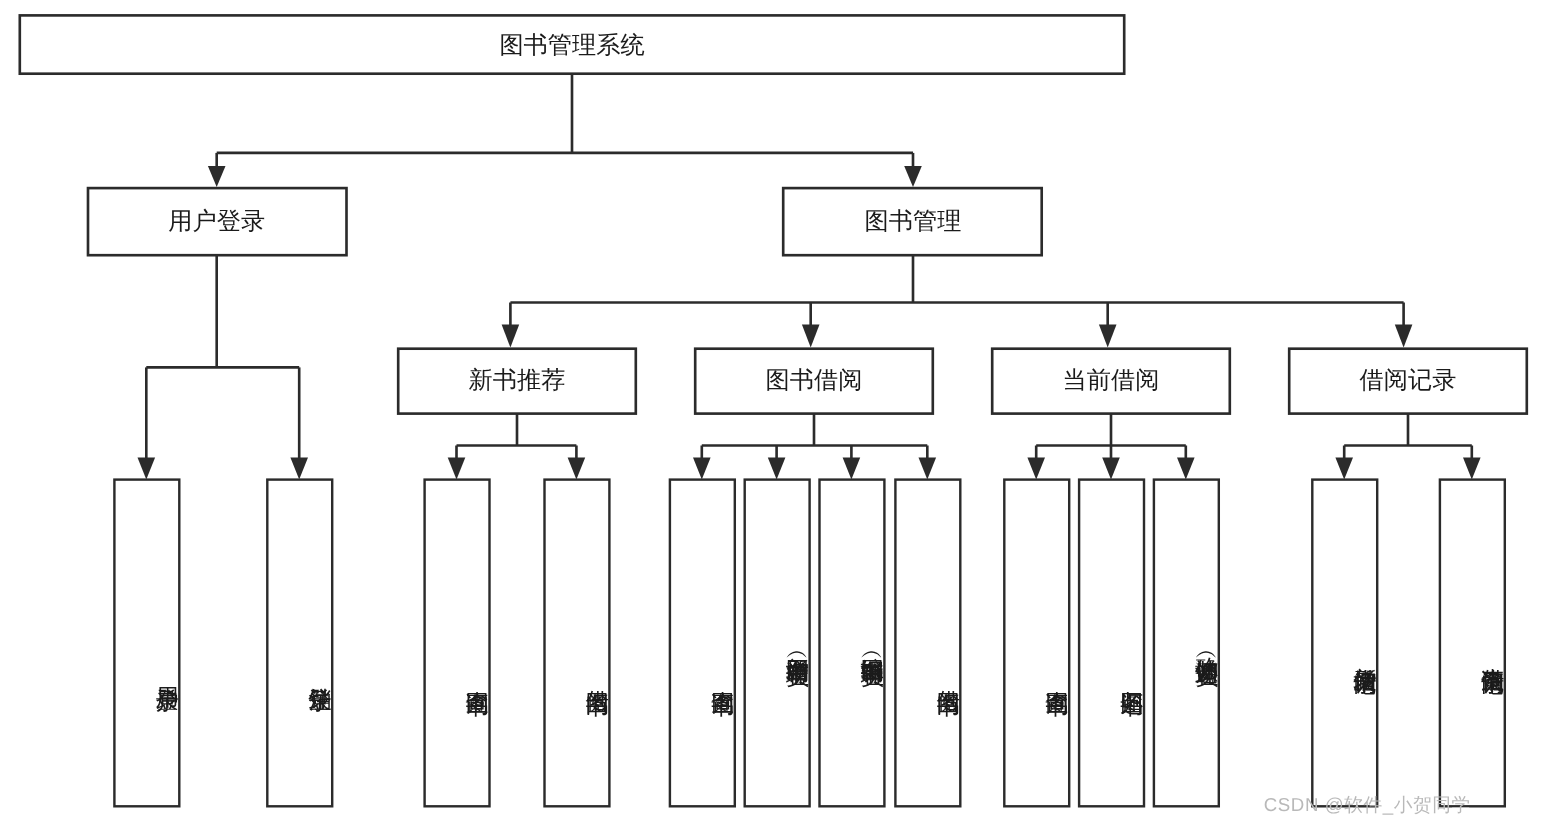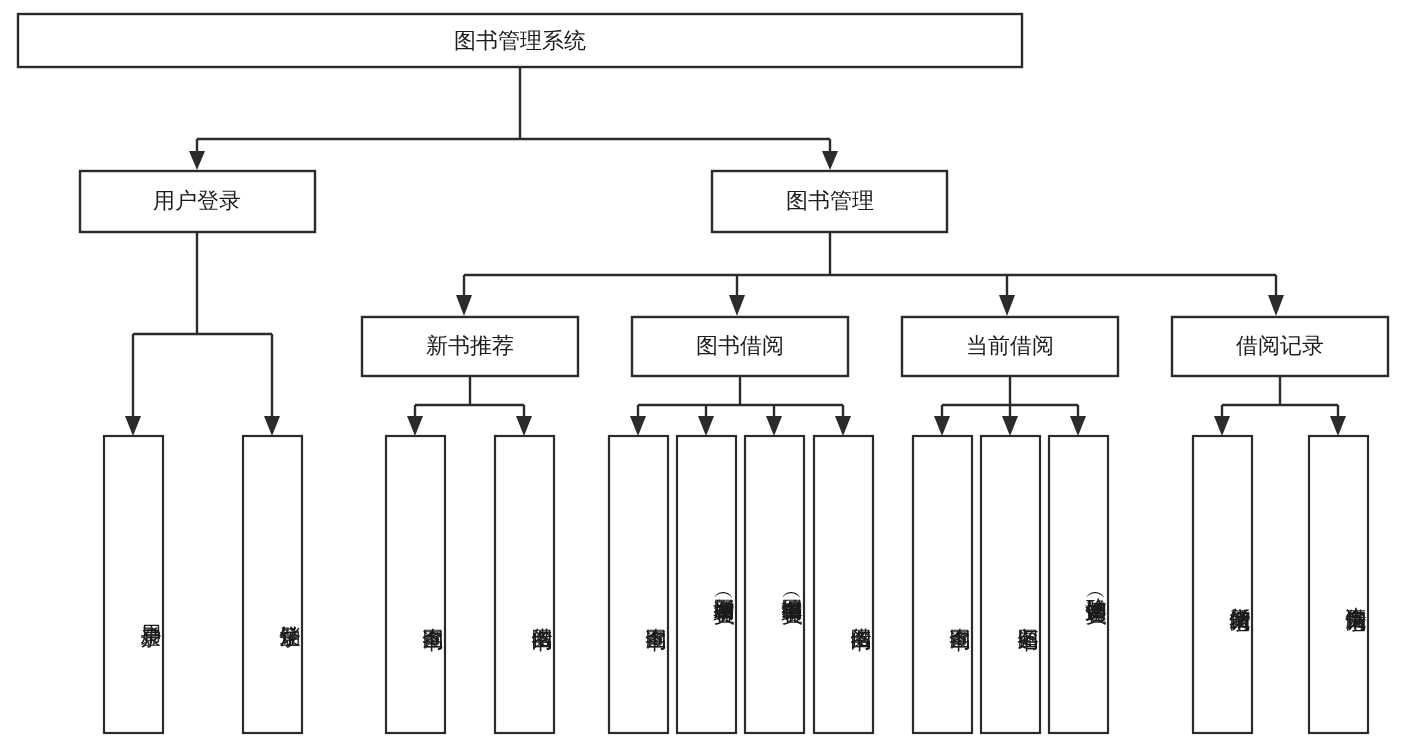--- a/index.html
+++ b/index.html
@@ -218,14 +218,15 @@
   <div class="leaf-label" style="left:745px; top:443px; width:59px; height:285px;">编辑图书（管理员）</div>
   <div class="leaf-label" style="left:814px; top:500px; width:59px; height:225px;">借阅图书</div>
 
   <div class="leaf-label" style="left:913px; top:500px; width:59px; height:225px;">查询图书</div>
   <div class="leaf-label" style="left:981px; top:500px; width:59px; height:225px;">归还图书</div>
   <div class="leaf-label" style="left:1049px; top:443px; width:59px; height:285px;">确认归还（管理员）</div>
 
   <div class="leaf-label" style="left:1193px; top:460px; width:59px; height:265px;">新增借阅记录</div>
   <div class="leaf-label" style="left:1309px; top:460px; width:59px; height:265px;">查询借阅记录</div>
 
+  <div class="watermark">CSDN @软件_小贺同学</div>
 
 </div>
 
 </body></html>

